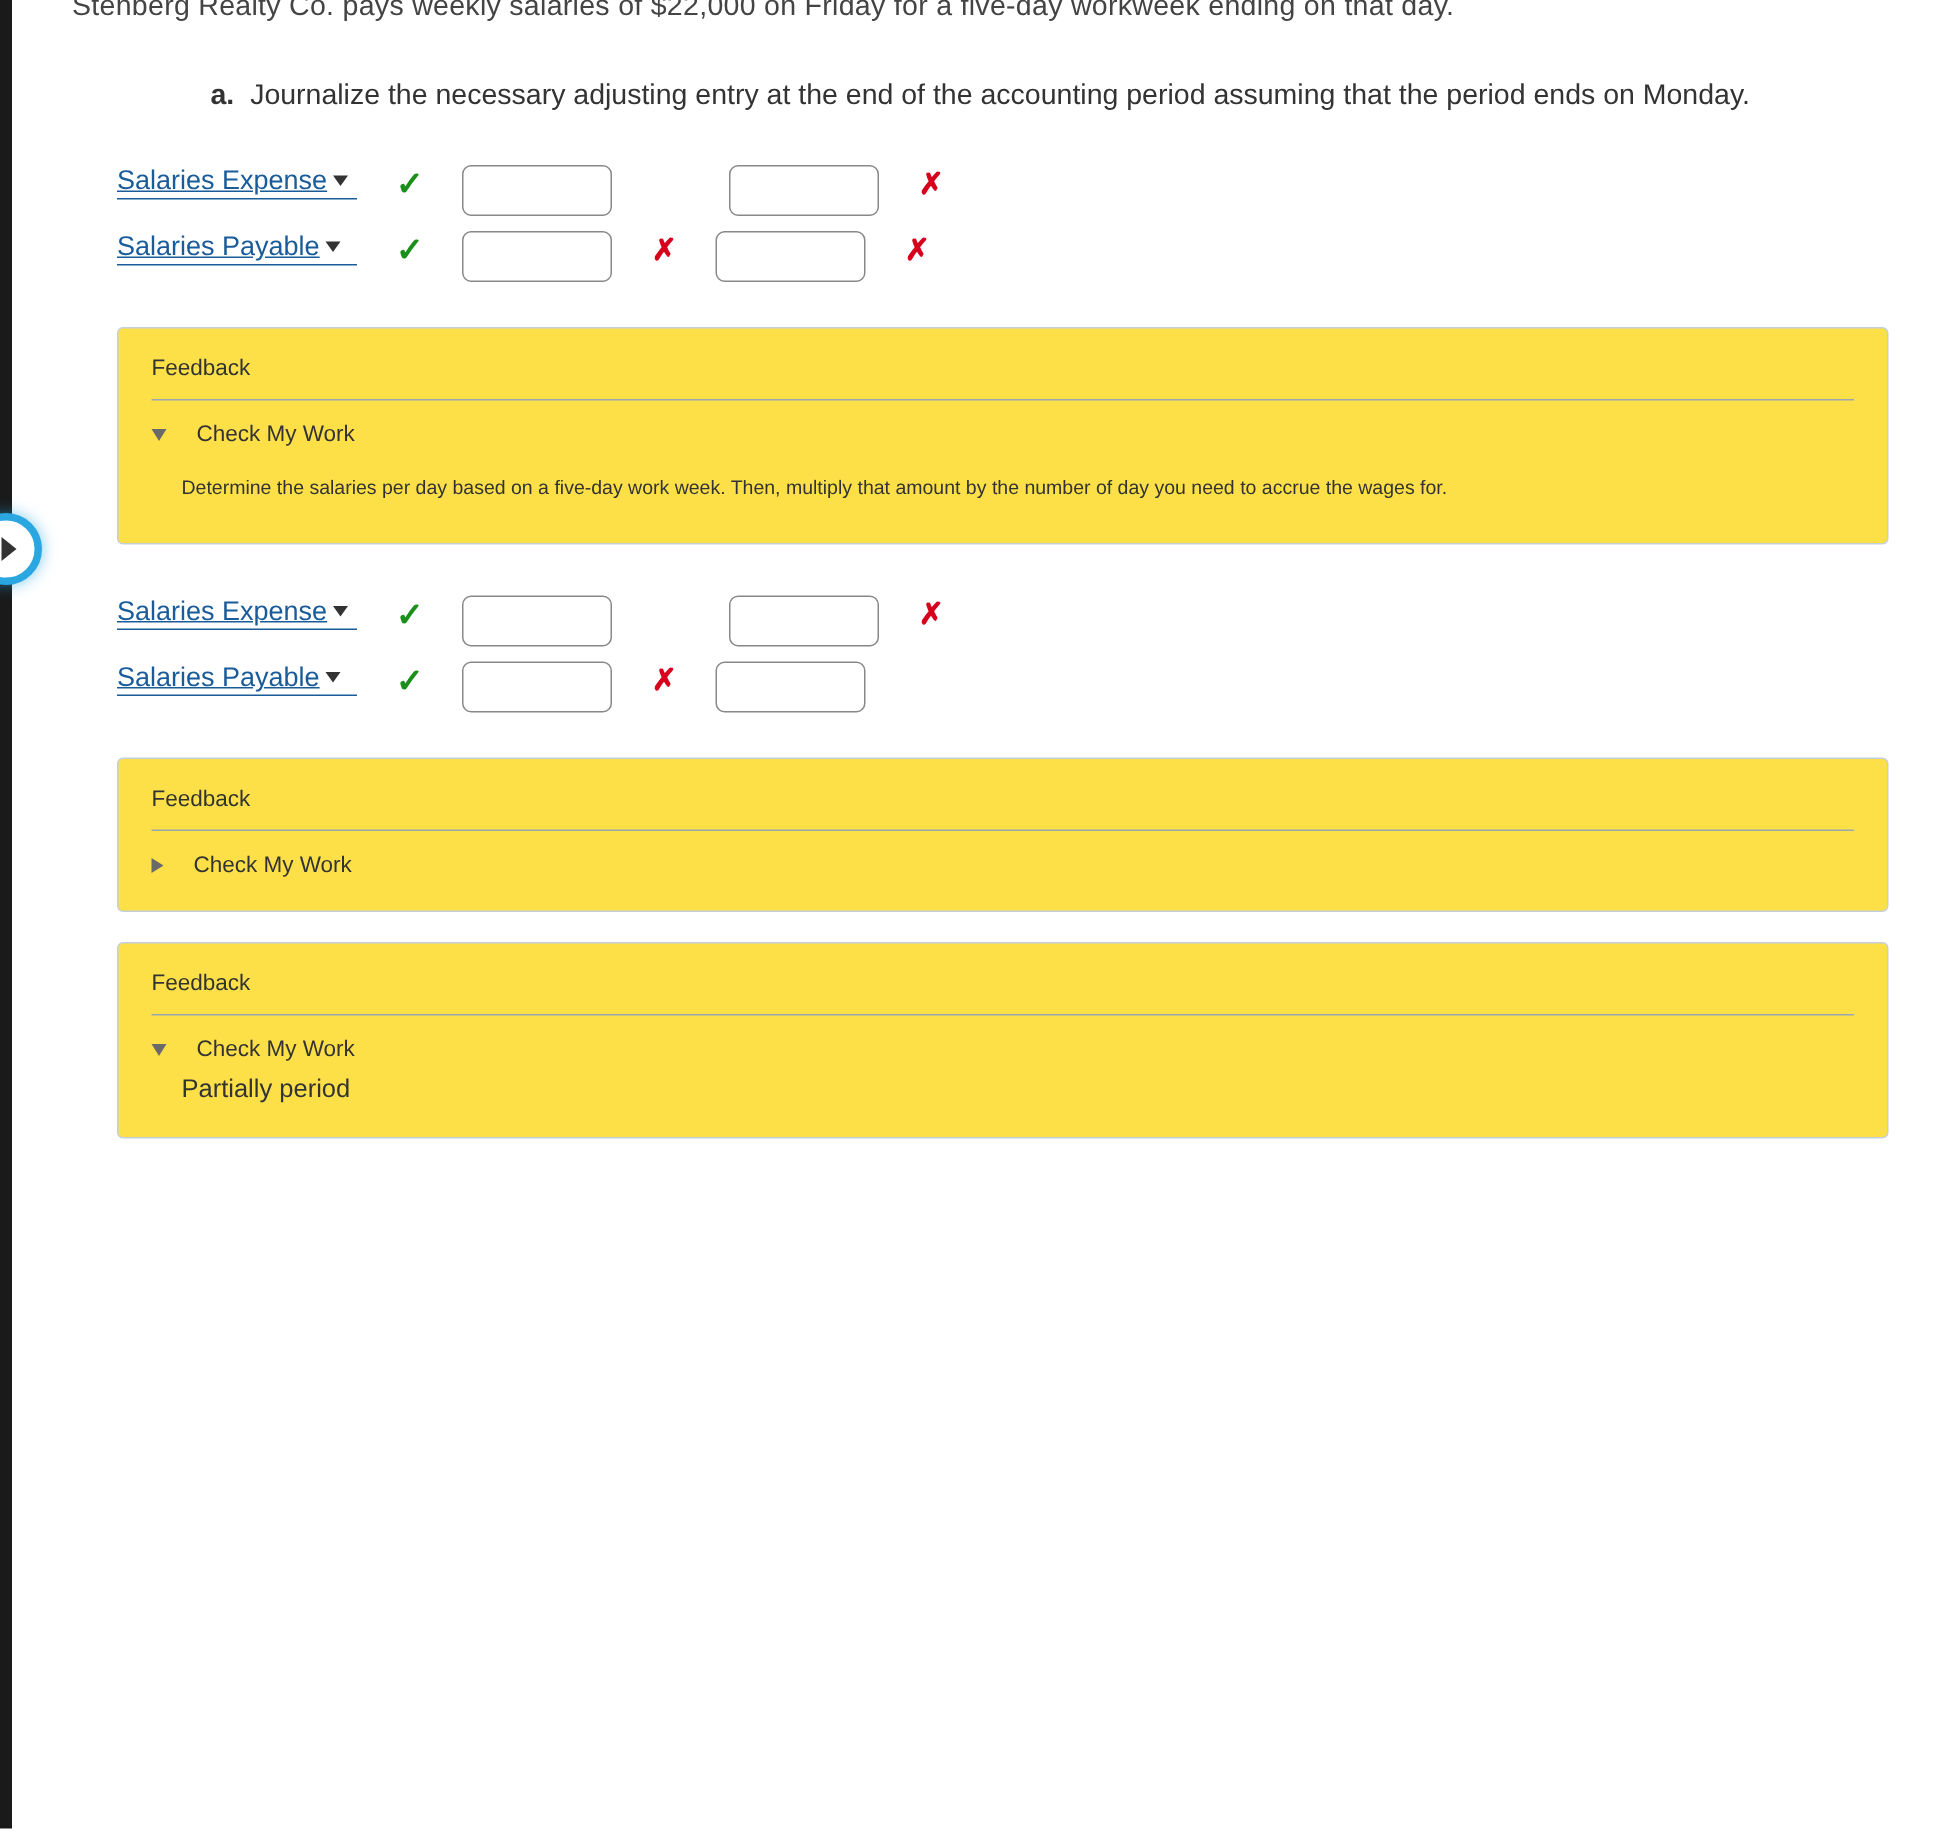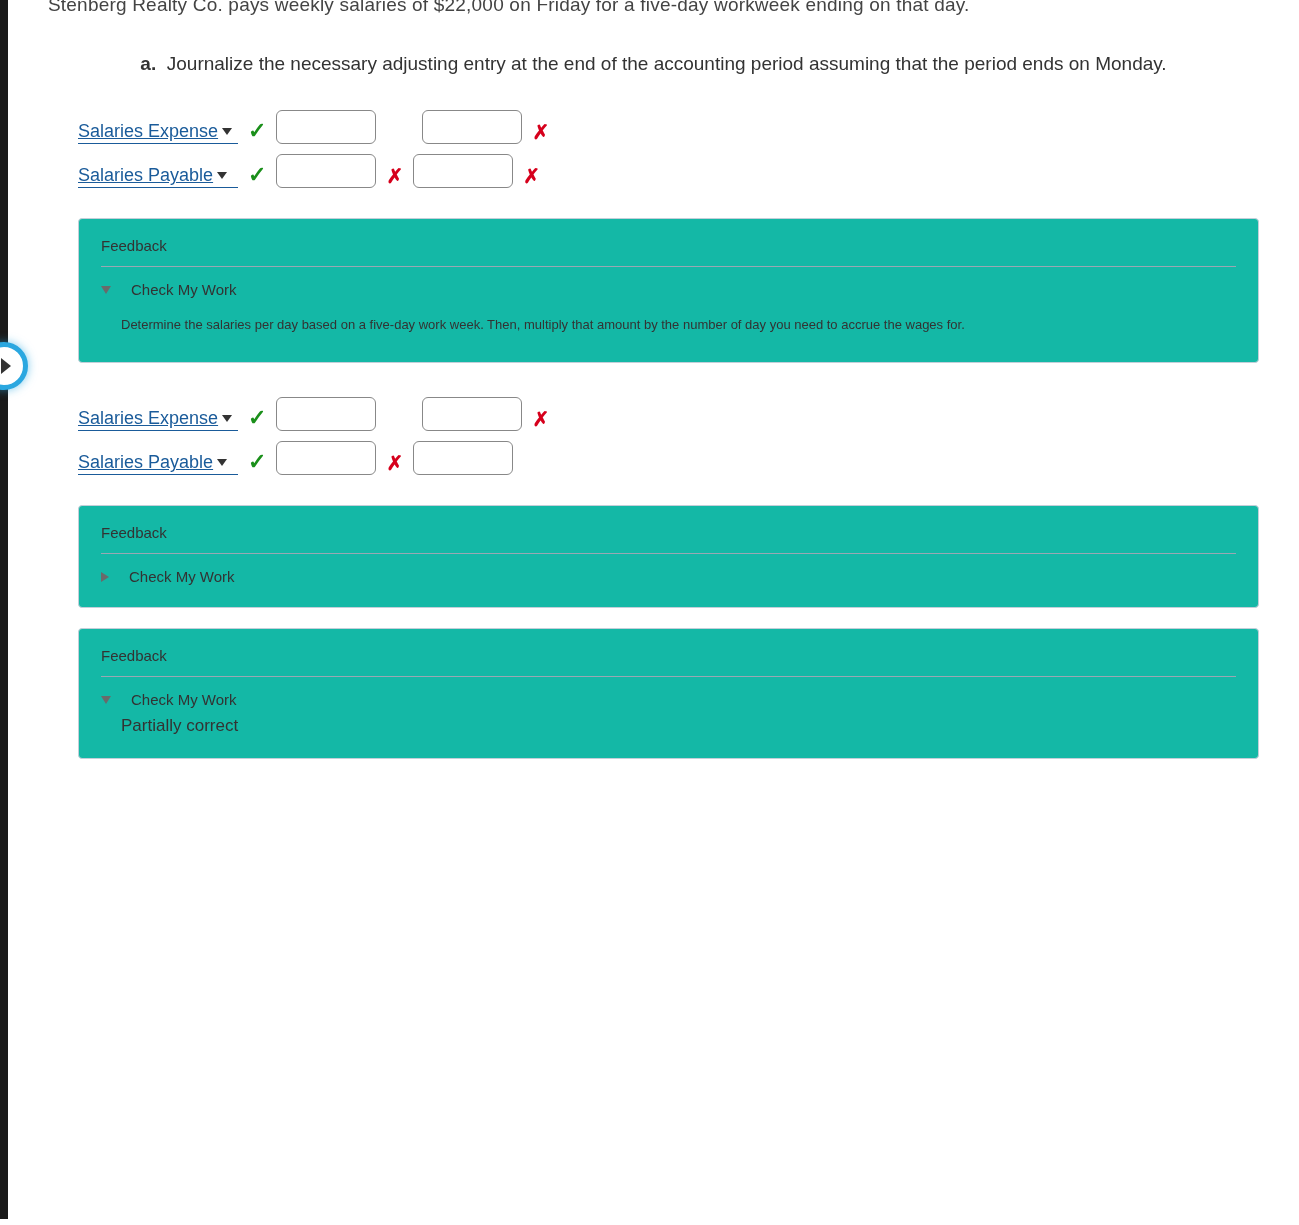--- a/index.html
+++ b/index.html
@@ -37,22 +37,22 @@
   }
   .question-text b {
     font-weight: bold;
   }
   .journal-block {
     padding-left: 30px;
     margin-bottom: 30px;
   }
   .journal-row {
     display: flex;
-    align-items: flex-end;
-    gap: 10px;
+    align-items: flex-start;
+    gap: 26px;
     margin-bottom: 10px;
   }
   .account-select {
     font-size: 18px;
     color: #1a5b9a;
     text-decoration: underline;
     border-bottom: 1px solid #1a5b9a;
     display: inline-flex;
     align-items: center;
     cursor: pointer;
@@ -82,21 +82,21 @@
     width: 100px;
     height: 34px;
     border: 1.5px solid #888;
     border-radius: 6px;
     background: #fff;
     padding: 4px 6px;
     font-size: 16px;
   }
   .spacer-col1 { width: 26px; display: inline-block; }
   .feedback-box {
-    background: #14b8a6;
+    background: #fde047;
     border: 1px solid #c3cfd9;
     border-radius: 4px;
     margin: 14px 0 34px 30px;
     padding: 18px 22px 22px 22px;
   }
   .feedback-box.slim {
     margin-bottom: 20px;
   }
   .fb-title {
     font-size: 15px;
@@ -254,16 +254,16 @@
     </div>
   </div>
 
   <div class="feedback-box">
     <div class="fb-title">Feedback</div>
     <hr class="fb-hr">
     <div class="cmw-row">
       <span class="tri-down"></span>
       <span>Check My Work</span>
     </div>
-    <div class="fb-status">Partially correct</div>
+    <div class="fb-status">Partially period</div>
   </div>
 
 </div>
 
 </body></html>

